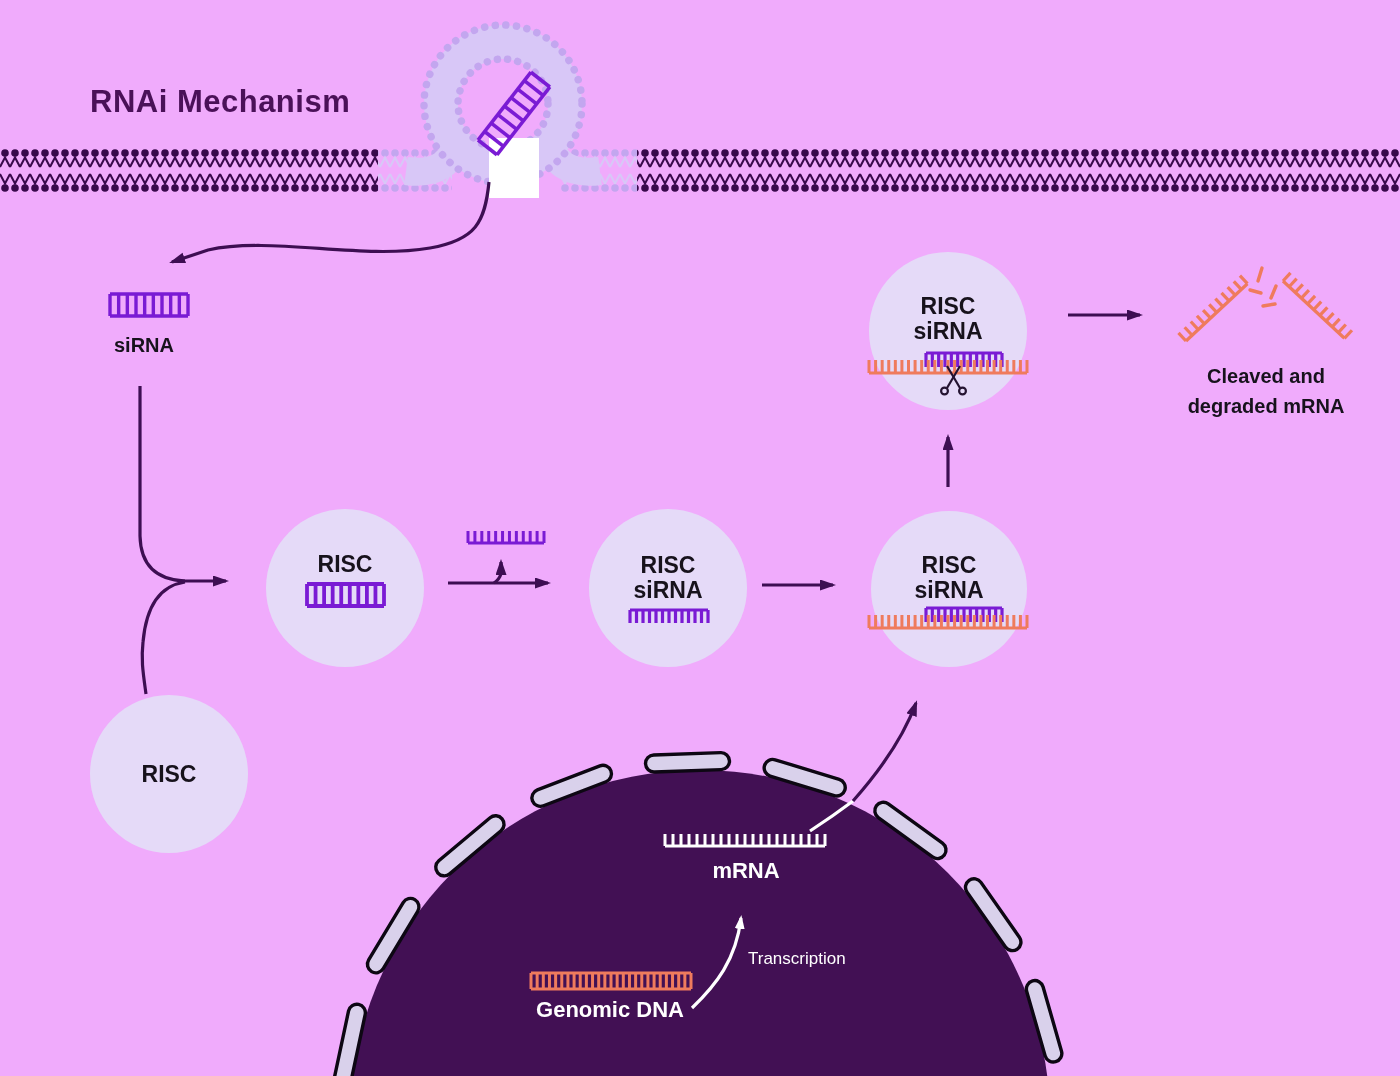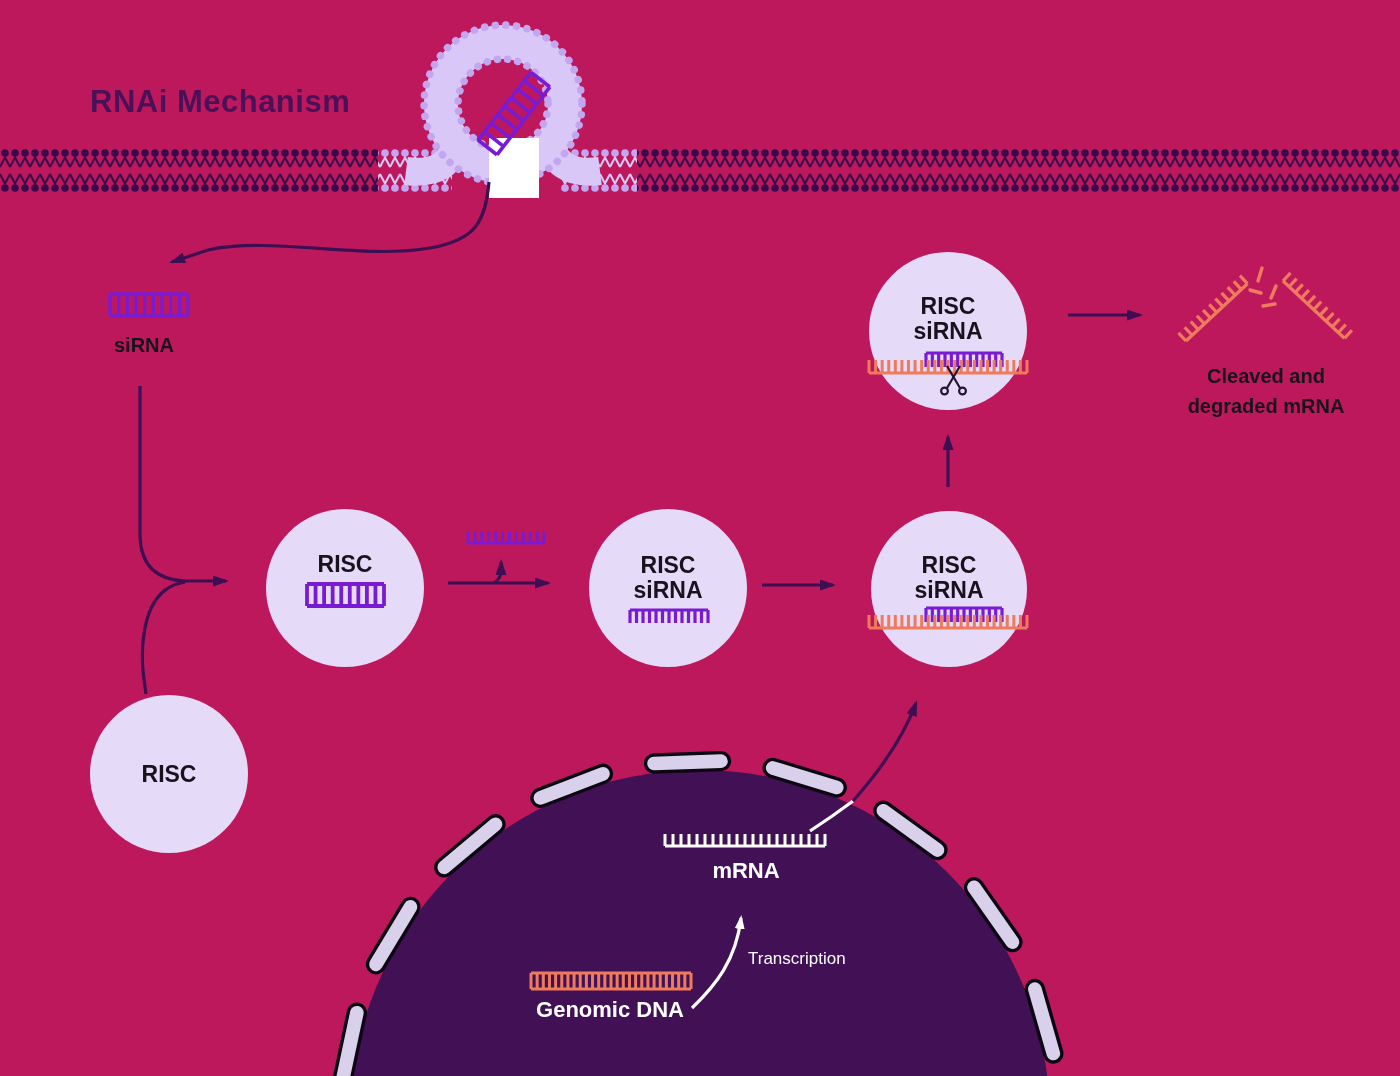--- a/index.html
+++ b/index.html
@@ -1,16 +1,16 @@
 <!DOCTYPE html>
 <html style="--title: #4a1158; --dark: #3d0e52; --membrane-dark: #38094b; --nucleus: #421054; --mem-head-light: #c3a6ef; --mem-tail-light: #d8c7f7; --circle-fill: #e5daf8; --strand-purple: #7a1bd4; --strand-orange: #ef7b5d; --strand-white: #ffffff; --envelope-fill: #d9d1eb; --envelope-stroke: #0d0713; --text-dark: #17121c; --text-light: #ffffff;"><head>
 <meta charset="utf-8">
 <style>
   html,body{margin:0;padding:0;background:#ffffff;}
-  .stage{position:relative;width:1400px;height:1076px;background:#be185d;overflow:hidden;
+  .stage{position:relative;width:1400px;height:1076px;background:#f0abfc;overflow:hidden;
          font-family:"Liberation Sans", sans-serif;}
   svg{display:block}
   text{font-family:"Liberation Sans", sans-serif;}
   .title-text{font-size:31px;font-weight:700;fill:var(--title);letter-spacing:.5px;}
   .node-label{font-size:23px;font-weight:700;fill:var(--text-dark);}
   .small-label{font-size:20px;font-weight:700;fill:var(--text-dark);}
   .cleaved-label{font-size:20px;font-weight:700;fill:var(--text-dark);}
   .white-label{font-size:22px;font-weight:700;fill:var(--text-light);}
   .transcription-label{font-size:17px;font-weight:400;fill:var(--text-light);}
   .arrow{stroke:var(--dark);stroke-width:3.2;fill:none;}

